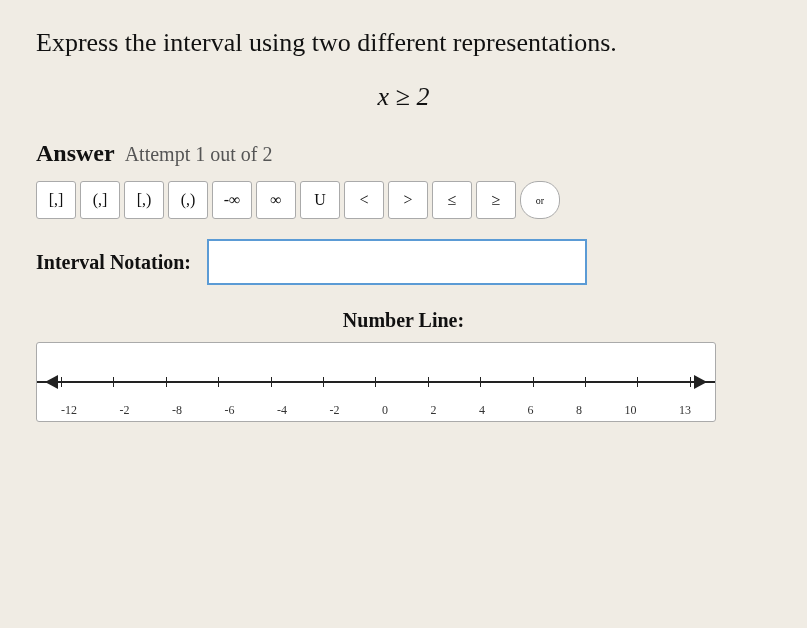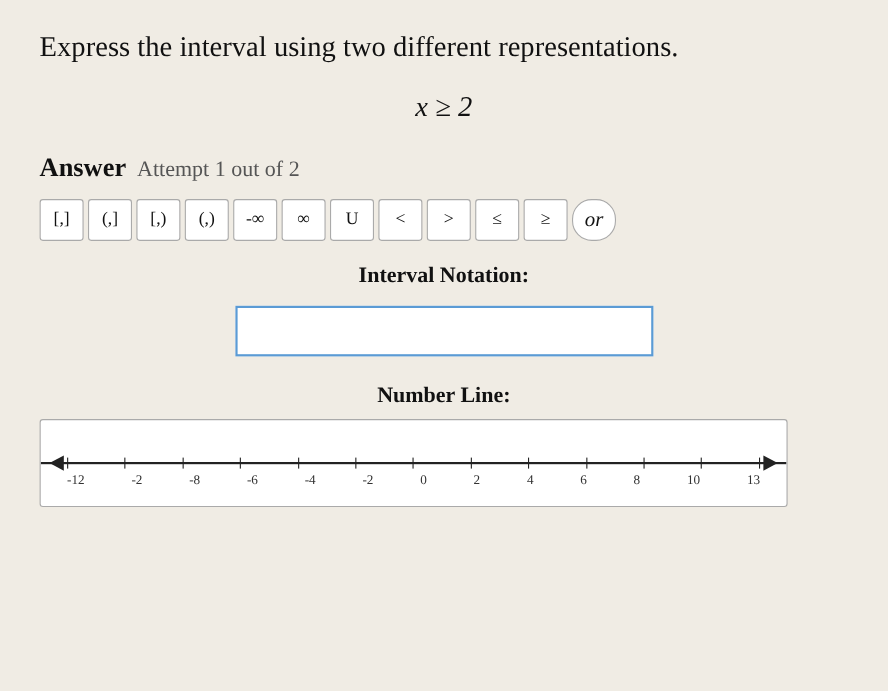--- a/index.html
+++ b/index.html
@@ -62,31 +62,29 @@
       font-size: 16px;
       font-family: Georgia, serif;
       display: flex;
       align-items: center;
       justify-content: center;
       border-radius: 3px;
       color: #111;
     }
 
     .toolbar-btn.or-btn {
-      font-style: italic;
-      font-size: 19px;
+      font-size: 10px;
       border-radius: 18px;
     }
 
     .notation-row {
       display: flex;
       align-items: center;
       gap: 16px;
       margin-bottom: 24px;
-      flex-direction: column;
     }
 
     .notation-label {
       font-size: 20px;
       font-weight: bold;
       white-space: nowrap;
     }
 
     .notation-input {
       width: 380px;
@@ -147,21 +145,21 @@
       transform: translateY(-50%);
       width: 0;
       height: 0;
       border-top: 7px solid transparent;
       border-bottom: 7px solid transparent;
       border-left: 13px solid #222;
     }
 
     .tick-labels {
       position: absolute;
-      bottom: 16px;
+      bottom: 3px;
       left: 0;
       width: 100%;
       display: flex;
       justify-content: space-between;
       padding: 0 24px;
       font-size: 12px;
       color: #333;
     }
 
     .tick-marks {

